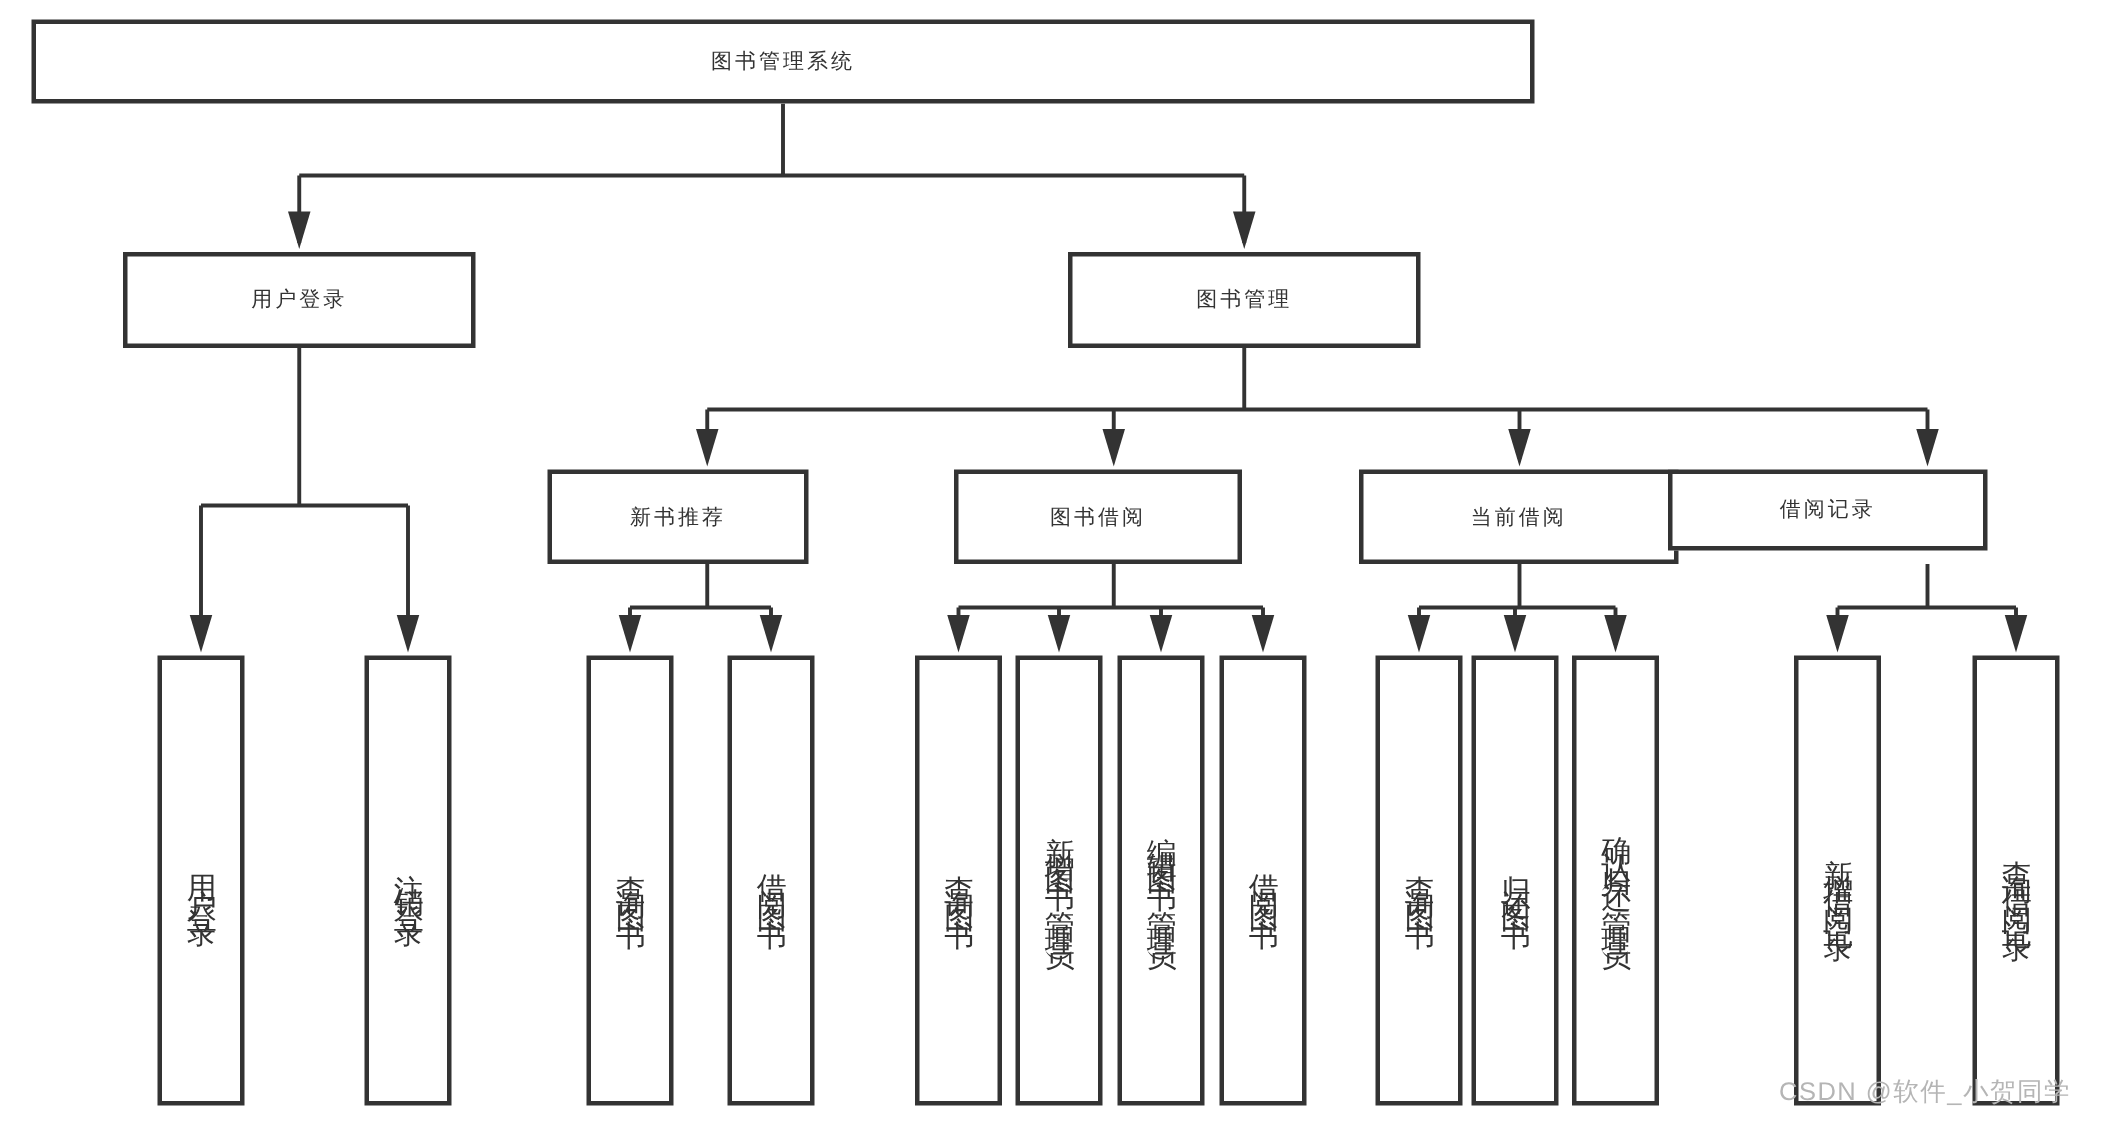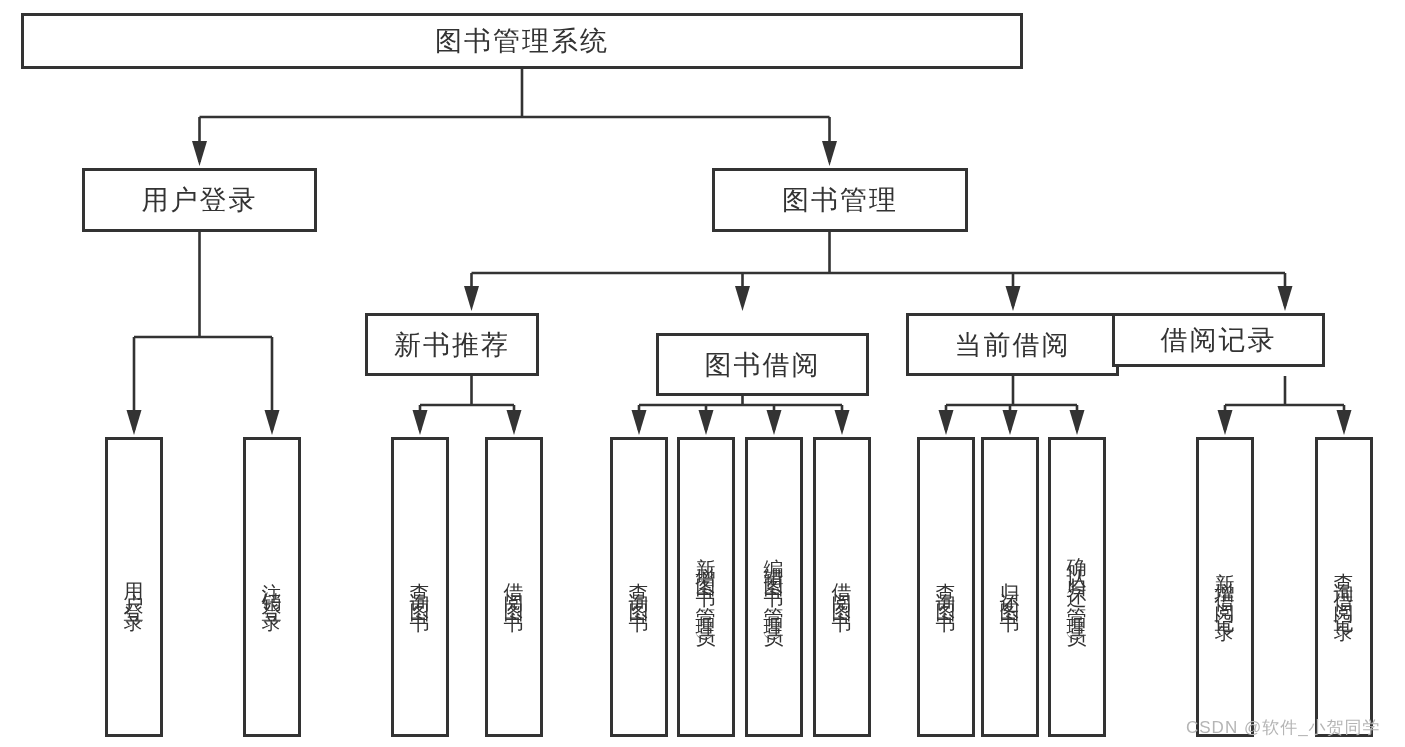--- a/index.html
+++ b/index.html
@@ -20,21 +20,21 @@
     position: absolute;
     box-sizing: border-box;
     background: #ffffff;
     border: 3px solid #333333;
     color: #333333;
     display: flex;
     align-items: center;
     justify-content: center;
     text-align: center;
   }
-  .hbox { font-size: 27px; letter-spacing: 2px; white-space: nowrap; }
+  .hbox { font-size: 14px; letter-spacing: 2px; white-space: nowrap; }
   .vbox .vtext {
     writing-mode: vertical-rl;
     text-orientation: mixed;
     font-size: 20px;
     letter-spacing: 10px;
     line-height: 1;
     white-space: nowrap;
   }
   .watermark {
     position: absolute;
@@ -86,28 +86,28 @@
     <polygon fill="#333333" points="1344,435 1336.5,410 1351.5,410"></polygon>
   </svg>
 
   <div class="node hbox" style="left:21px; top:13px; width:1002px; height:56px;">
     <span>图书管理系统</span>
   </div>
 
   <div class="node hbox" style="left:82px; top:168px; width:235px; height:64px;">
     <span>用户登录</span>
   </div>
-  <div class="node hbox" style="left:712px; top:168px; width:256px; height:64px;">
+  <div class="node hbox" style="left:712px; top:168px; width:235px; height:64px;">
     <span>图书管理</span>
   </div>
 
   <div class="node hbox" style="left:365px; top:313px; width:174px; height:63px;">
     <span>新书推荐</span>
   </div>
-  <div class="node hbox" style="left:656px; top:313px; width:213px; height:63px;margin-top:20px;">
+  <div class="node hbox" style="left:636px; top:313px; width:192px; height:63px;">
     <span>图书借阅</span>
   </div>
   <div class="node hbox" style="left:906px; top:313px; width:213px; height:63px;">
     <span>当前借阅</span>
   </div>
   <div class="node hbox" style="left:1112px; top:313px; width:213px; height:54px;text-align:right;">
     <span>借阅记录</span>
   </div>
 
   <div class="node vbox" style="left:105px; top:437px; width:58px; height:300px;">

